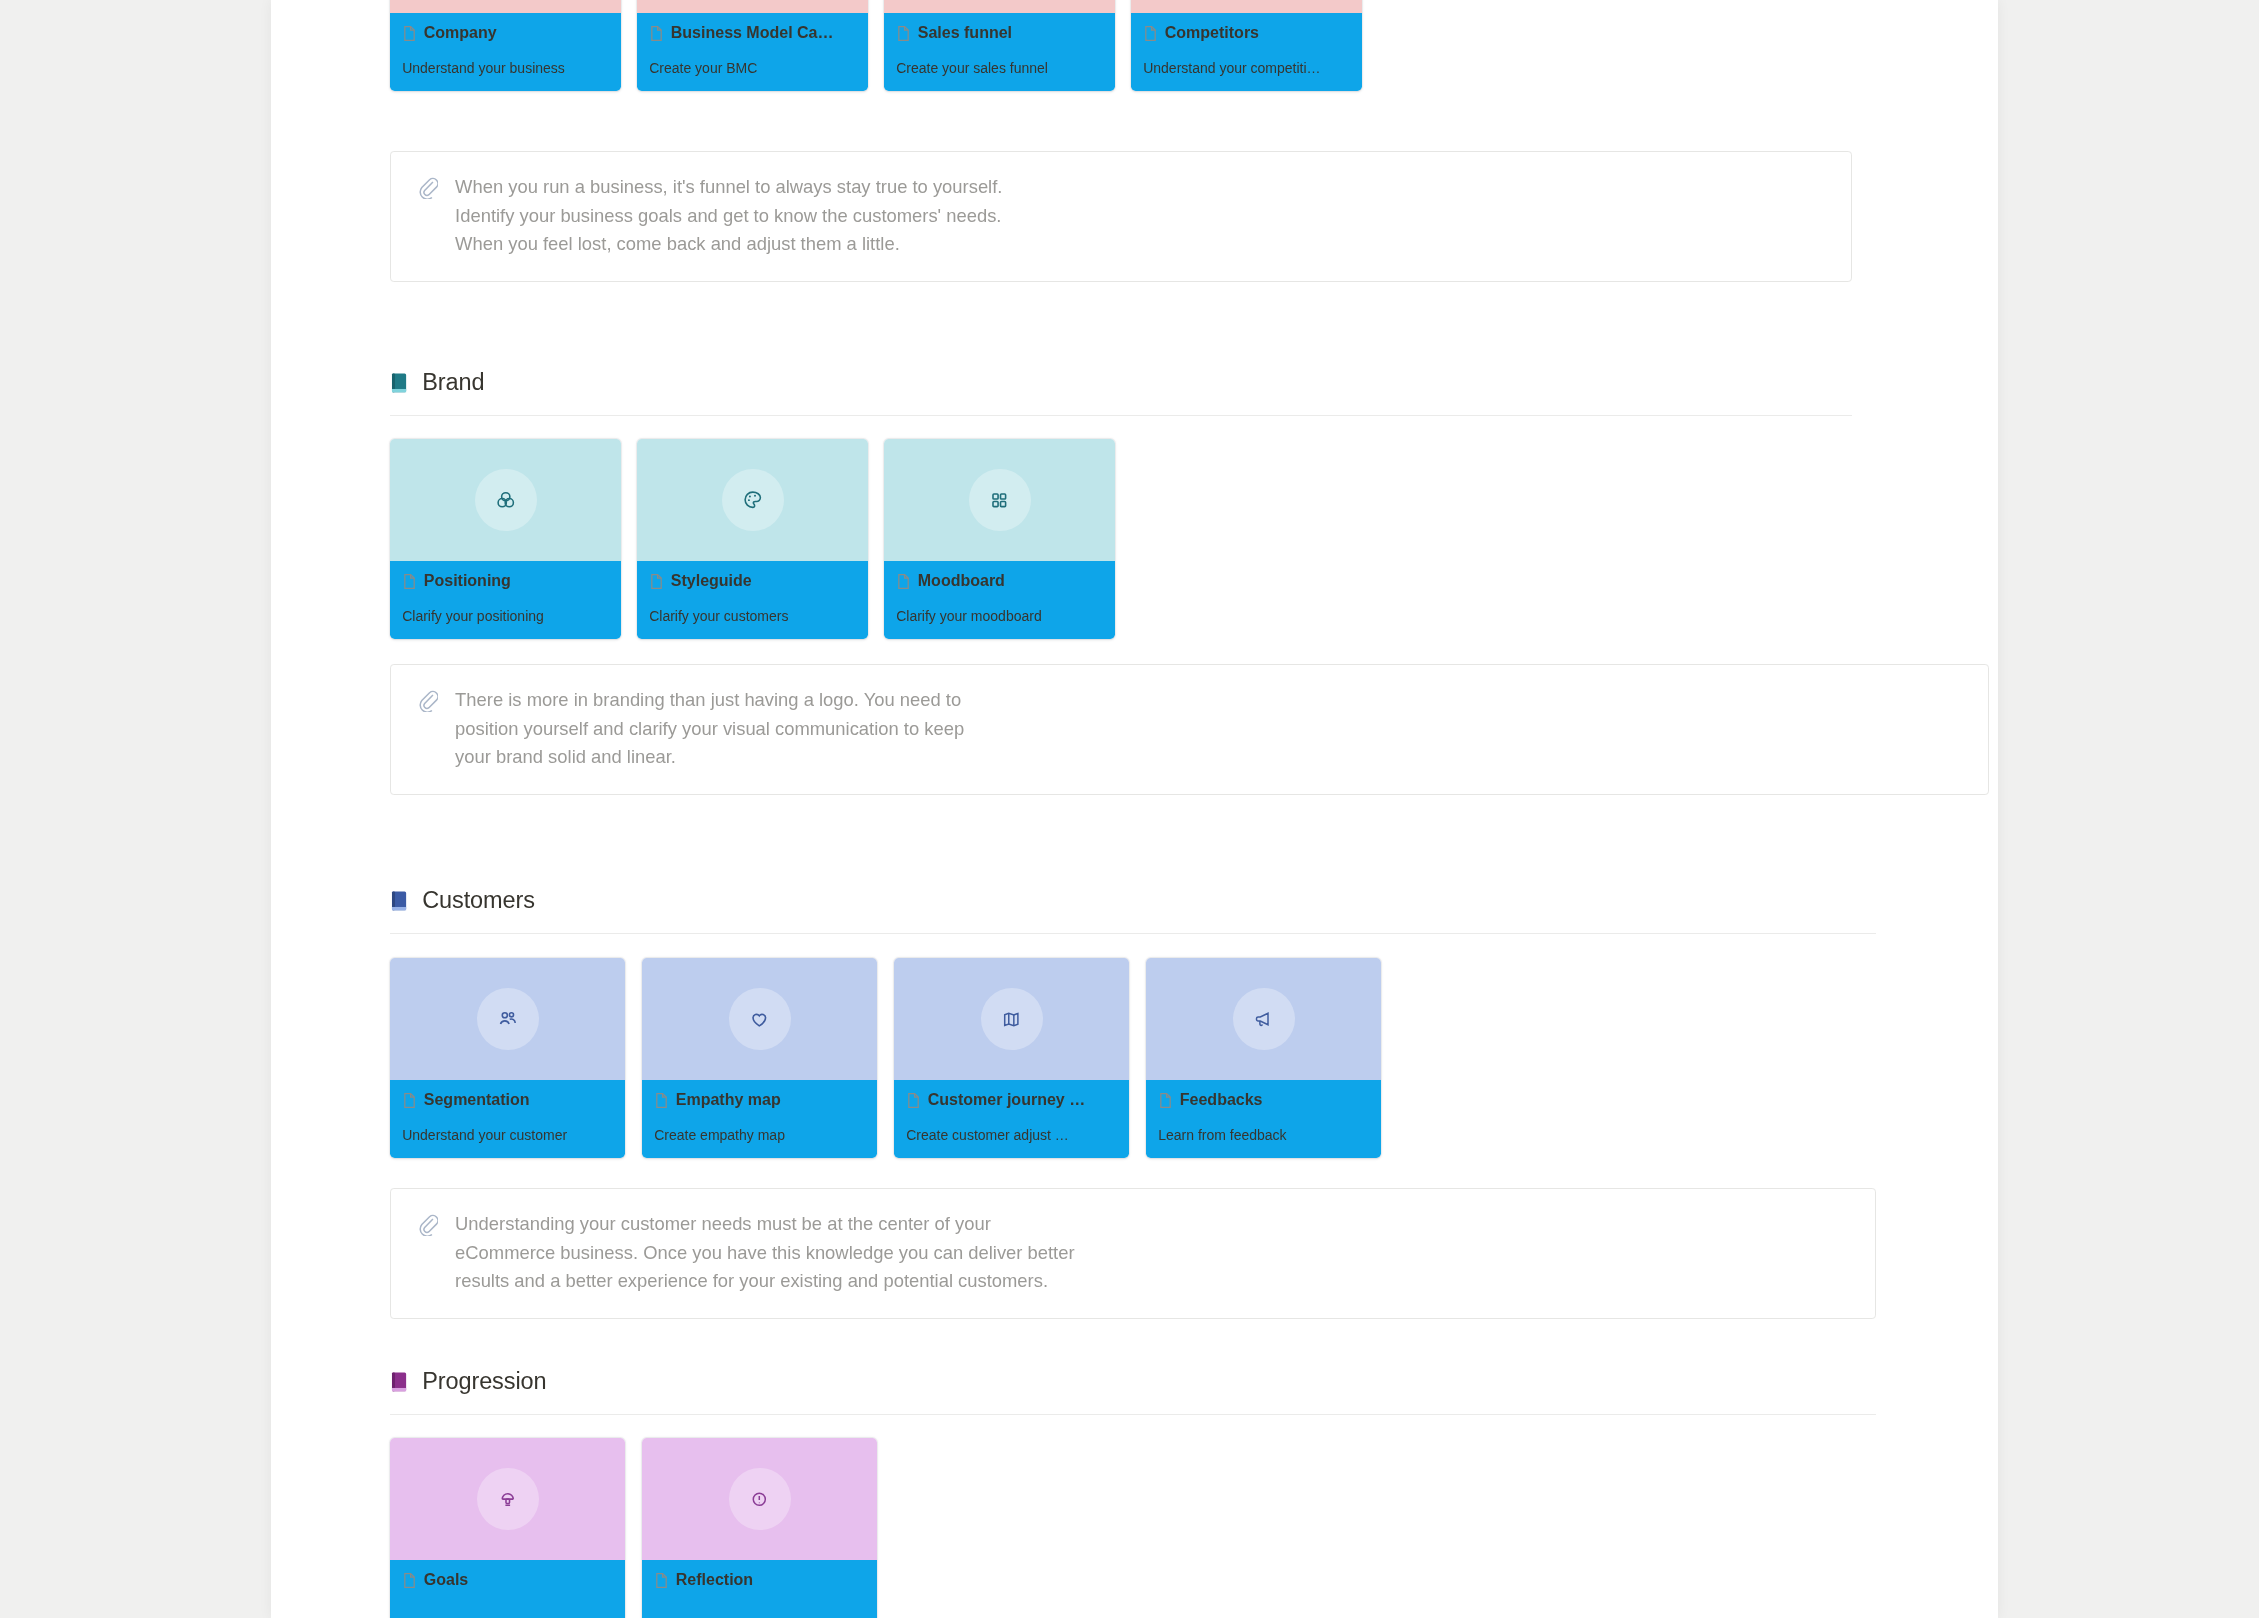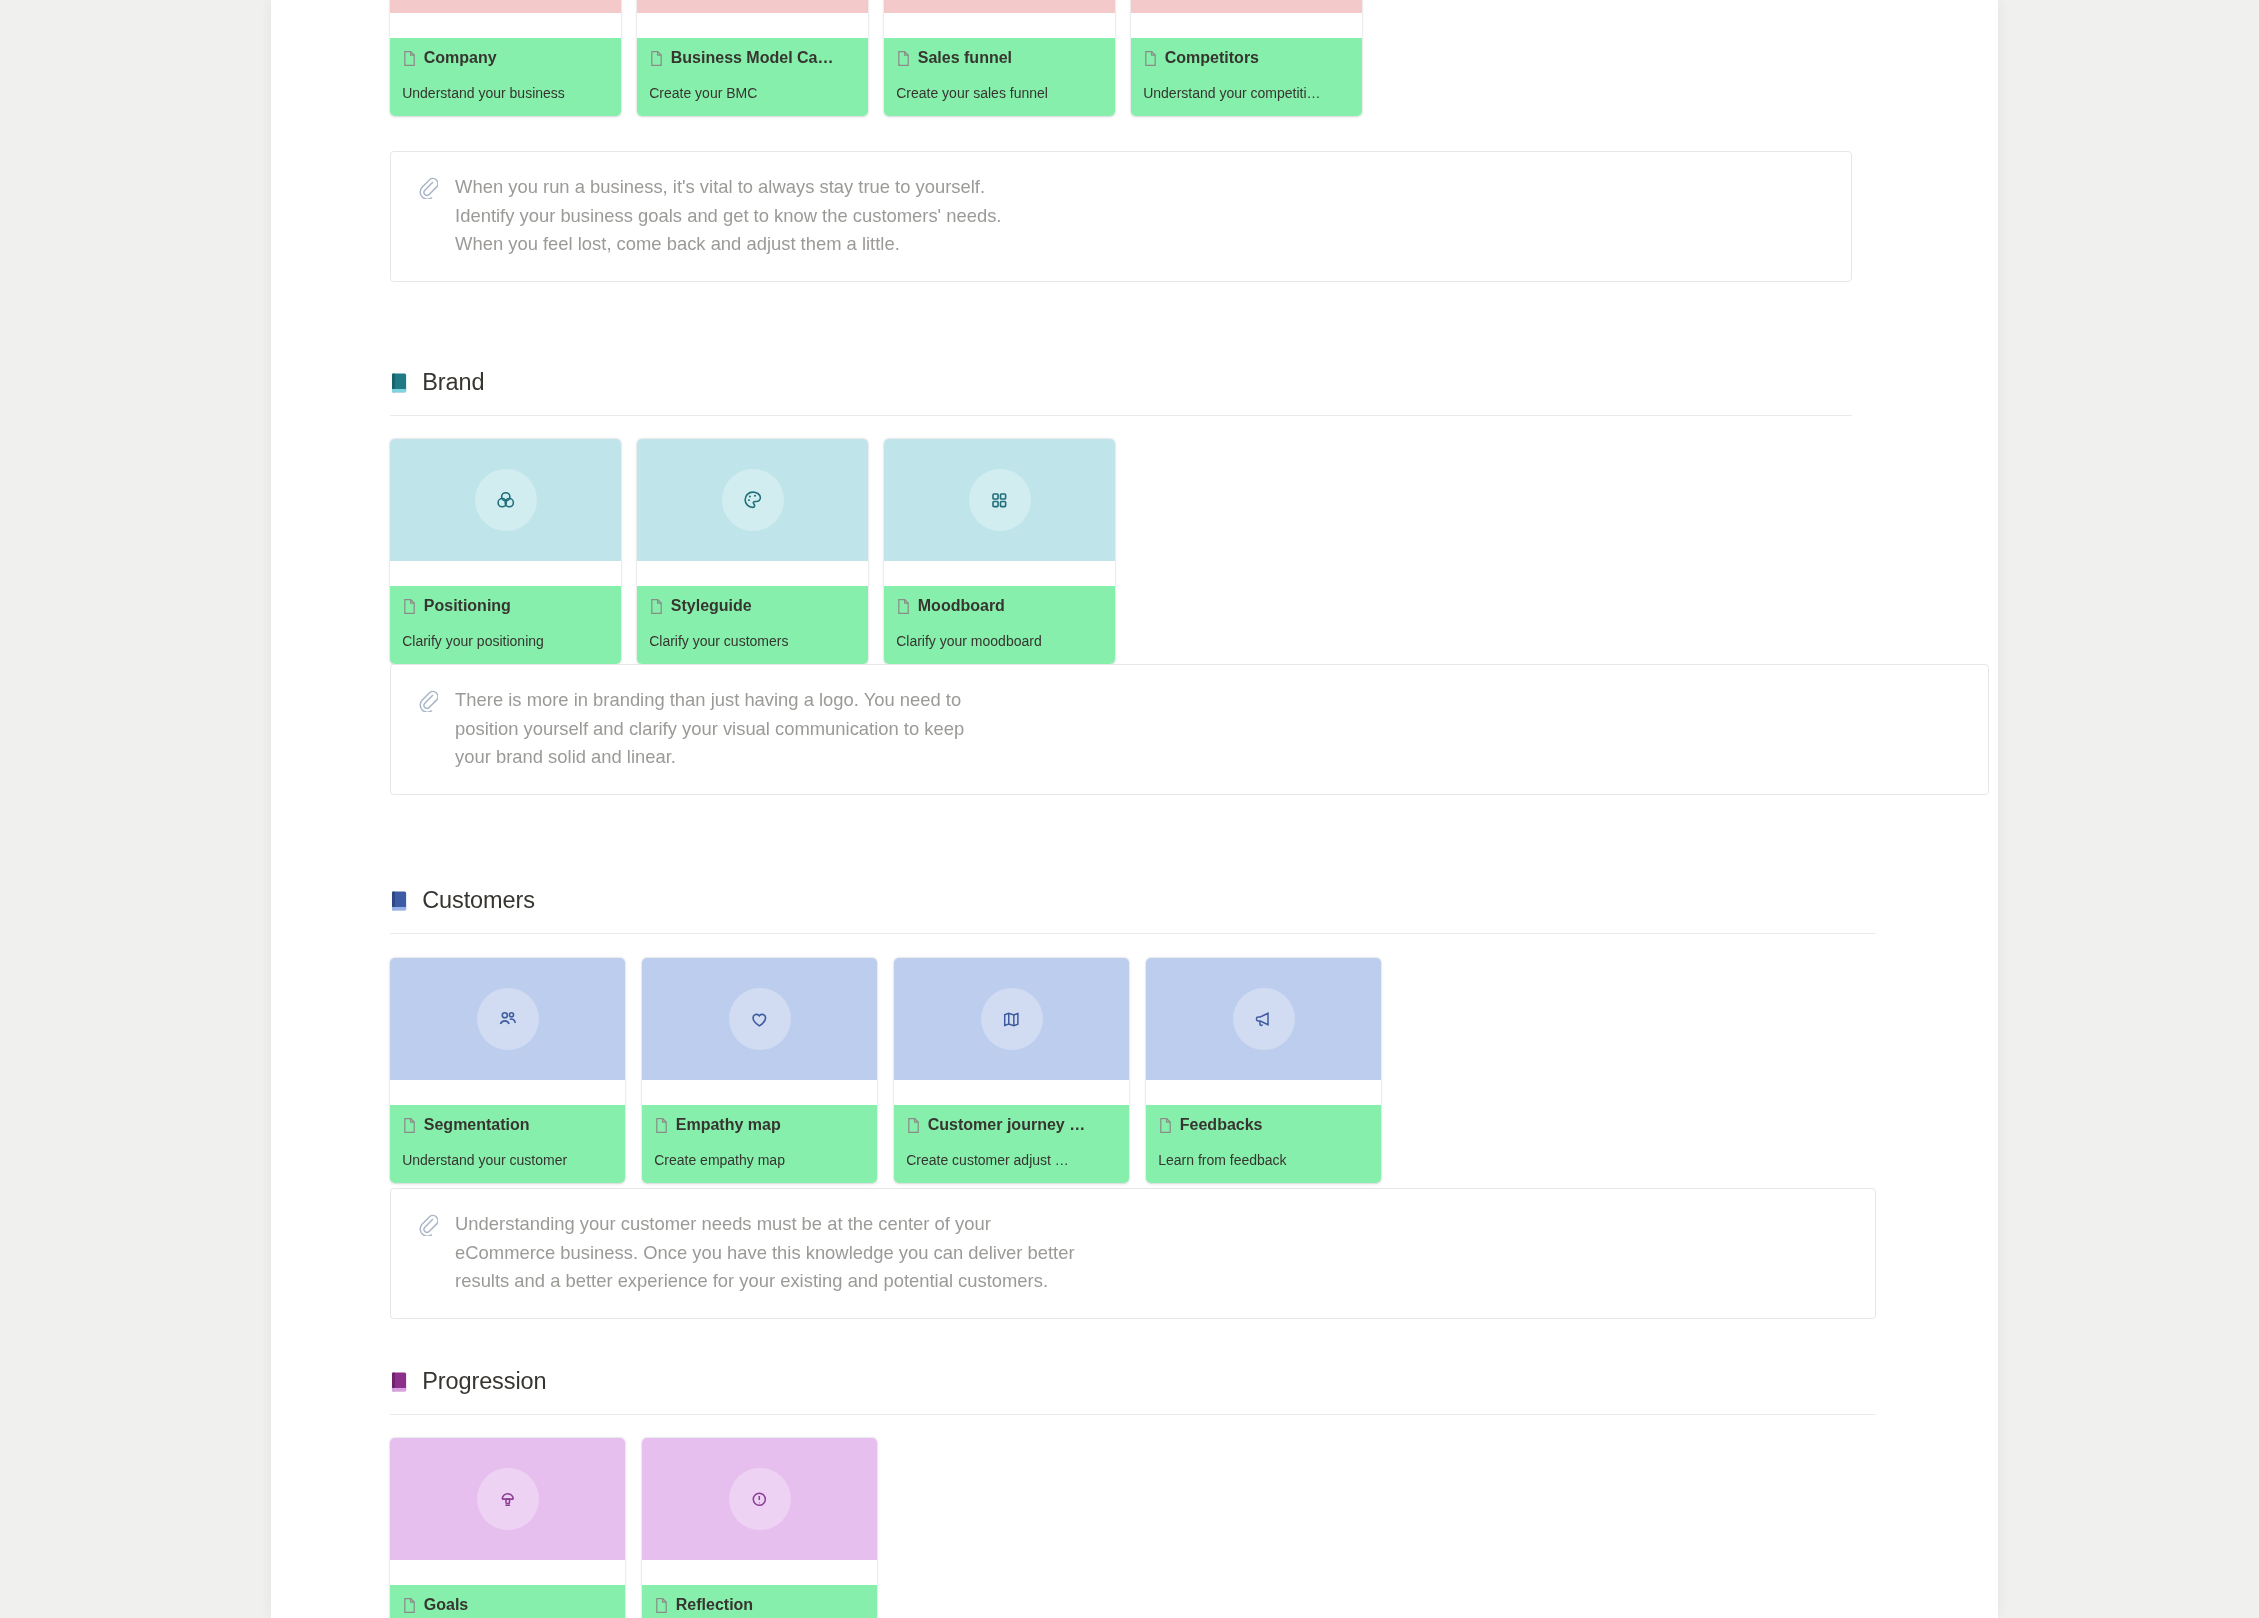--- a/index.html
+++ b/index.html
@@ -29,21 +29,21 @@
     height:122px;width:100%;
     display:flex;align-items:center;justify-content:center;
     position:relative;
   }
   .cover-bubble{
     width:62px;height:62px;border-radius:50%;
     background:rgba(255,255,255,0.30);
     display:flex;align-items:center;justify-content:center;
   }
   .cover-bubble svg{display:block;}
-  .card-body{padding:10.4px 12.2px 15px 12.2px;background:#86efac;flex:1;margin-top:25px;}
+  .card-body{padding:10.4px 12.2px 15px 12.2px;background:#0ea5e9;flex:1;}
   .card-title{
     display:flex;align-items:center;gap:6.6px;
     font-size:16px;font-weight:bold;color:#37352f;
     line-height:1.25;white-space:nowrap;overflow:hidden;
   }
   .card-title .t{overflow:hidden;text-overflow:ellipsis;white-space:nowrap;}
   .card-desc{
     margin-top:17px;font-size:14px;color:#37352f;
     white-space:nowrap;overflow:hidden;text-overflow:ellipsis;
   }
@@ -144,21 +144,21 @@
       </div>
 
     </div>
   </div>
 
   <div class="blk" style="left:0;top:151px;width:1462px;">
     <div class="callout">
       <svg class="clip" viewBox="0 0 24 26" fill="none" stroke="#aab6c8" stroke-width="1.6">
         <path d="M18 7.5 9.2 16.4a3.2 3.2 0 0 0 4.5 4.5l8.3-8.3a5.4 5.4 0 0 0-7.6-7.6l-8.2 8.2a7.6 7.6 0 0 0 10.7 10.7"></path>
       </svg>
-      <p><span>When you run a business, it's vital to always stay true to yourself.</span><br><span>Identify your business goals and get to know the customers' needs.</span><br><span>When you feel lost, come back and adjust them a little.</span></p>
+      <p><span>When you run a business, it's funnel to always stay true to yourself.</span><br><span>Identify your business goals and get to know the customers' needs.</span><br><span>When you feel lost, come back and adjust them a little.</span></p>
     </div>
   </div>
 
   <div class="blk" style="left:0;top:369px;width:1462px;">
     <div class="sec-head">
       <svg class="sec-emoji" viewBox="0 0 21 23">
         <rect x="2" y="1.5" width="15" height="20" rx="1.6" fill="#1f7a86"></rect>
         <rect x="2" y="1.5" width="3.2" height="20" rx="1.2" fill="#17626c"></rect>
         <rect x="2" y="18" width="15" height="3.5" fill="#7fd3dc"></rect>
       </svg>

